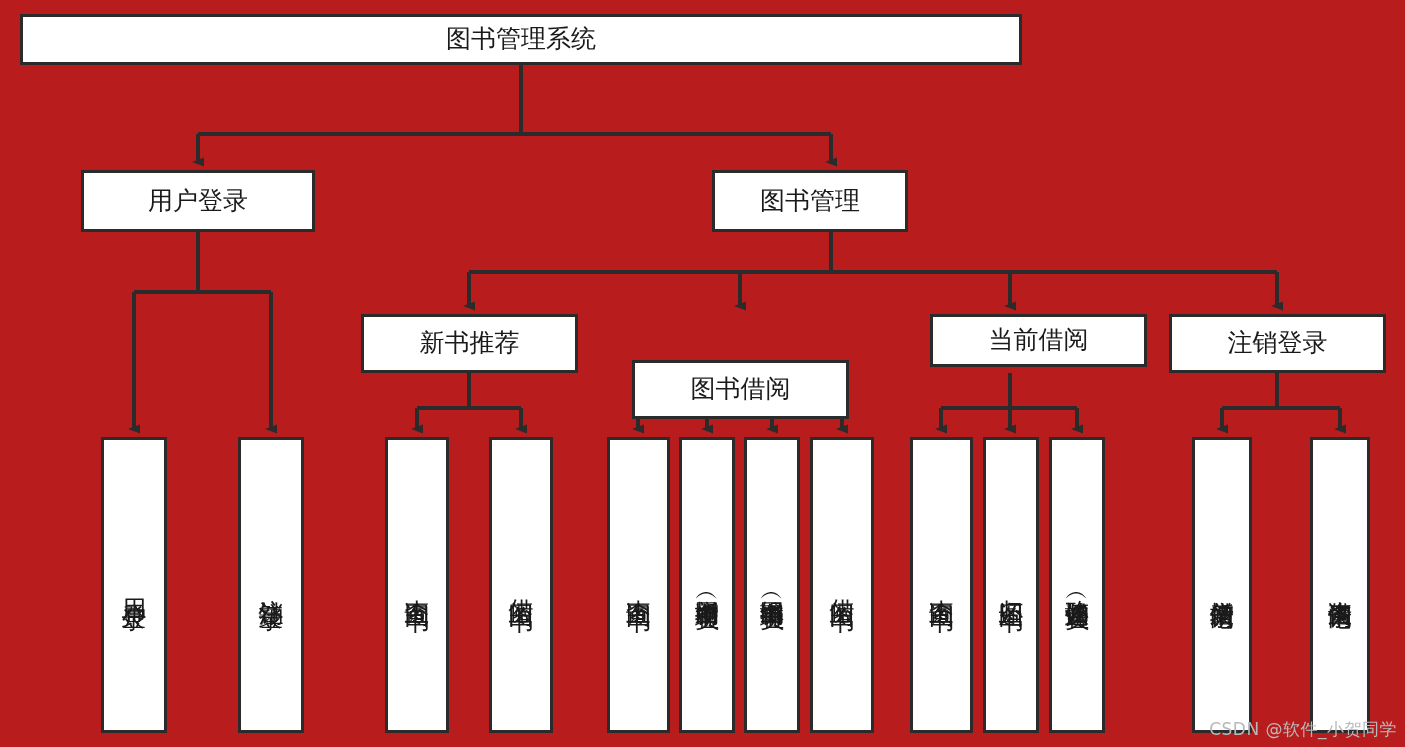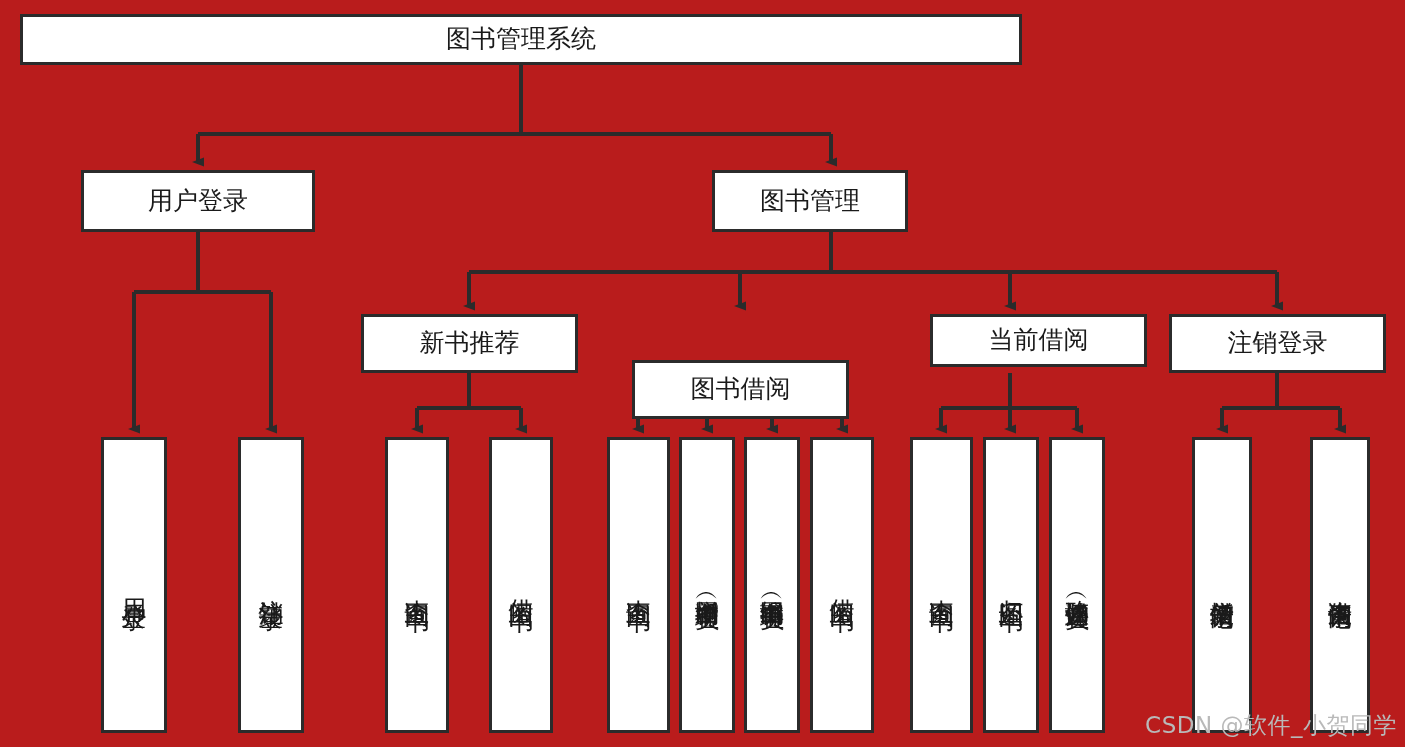--- a/index.html
+++ b/index.html
@@ -61,21 +61,21 @@
     white-space: nowrap;
   }
   .node-v .node-label.lbl-long {
     font-size: 24px;
     letter-spacing: 1px;
   }
   #watermark {
     position: absolute;
     right: 8px;
     bottom: 6px;
-    font-size: 23px;
+    font-size: 17px;
     color: #b9b9b9;
     letter-spacing: 0.5px;
     z-index: 5;
     white-space: nowrap;
   }
 </style>
 </head>
 <body>
 
 <div id="diagram-root">

